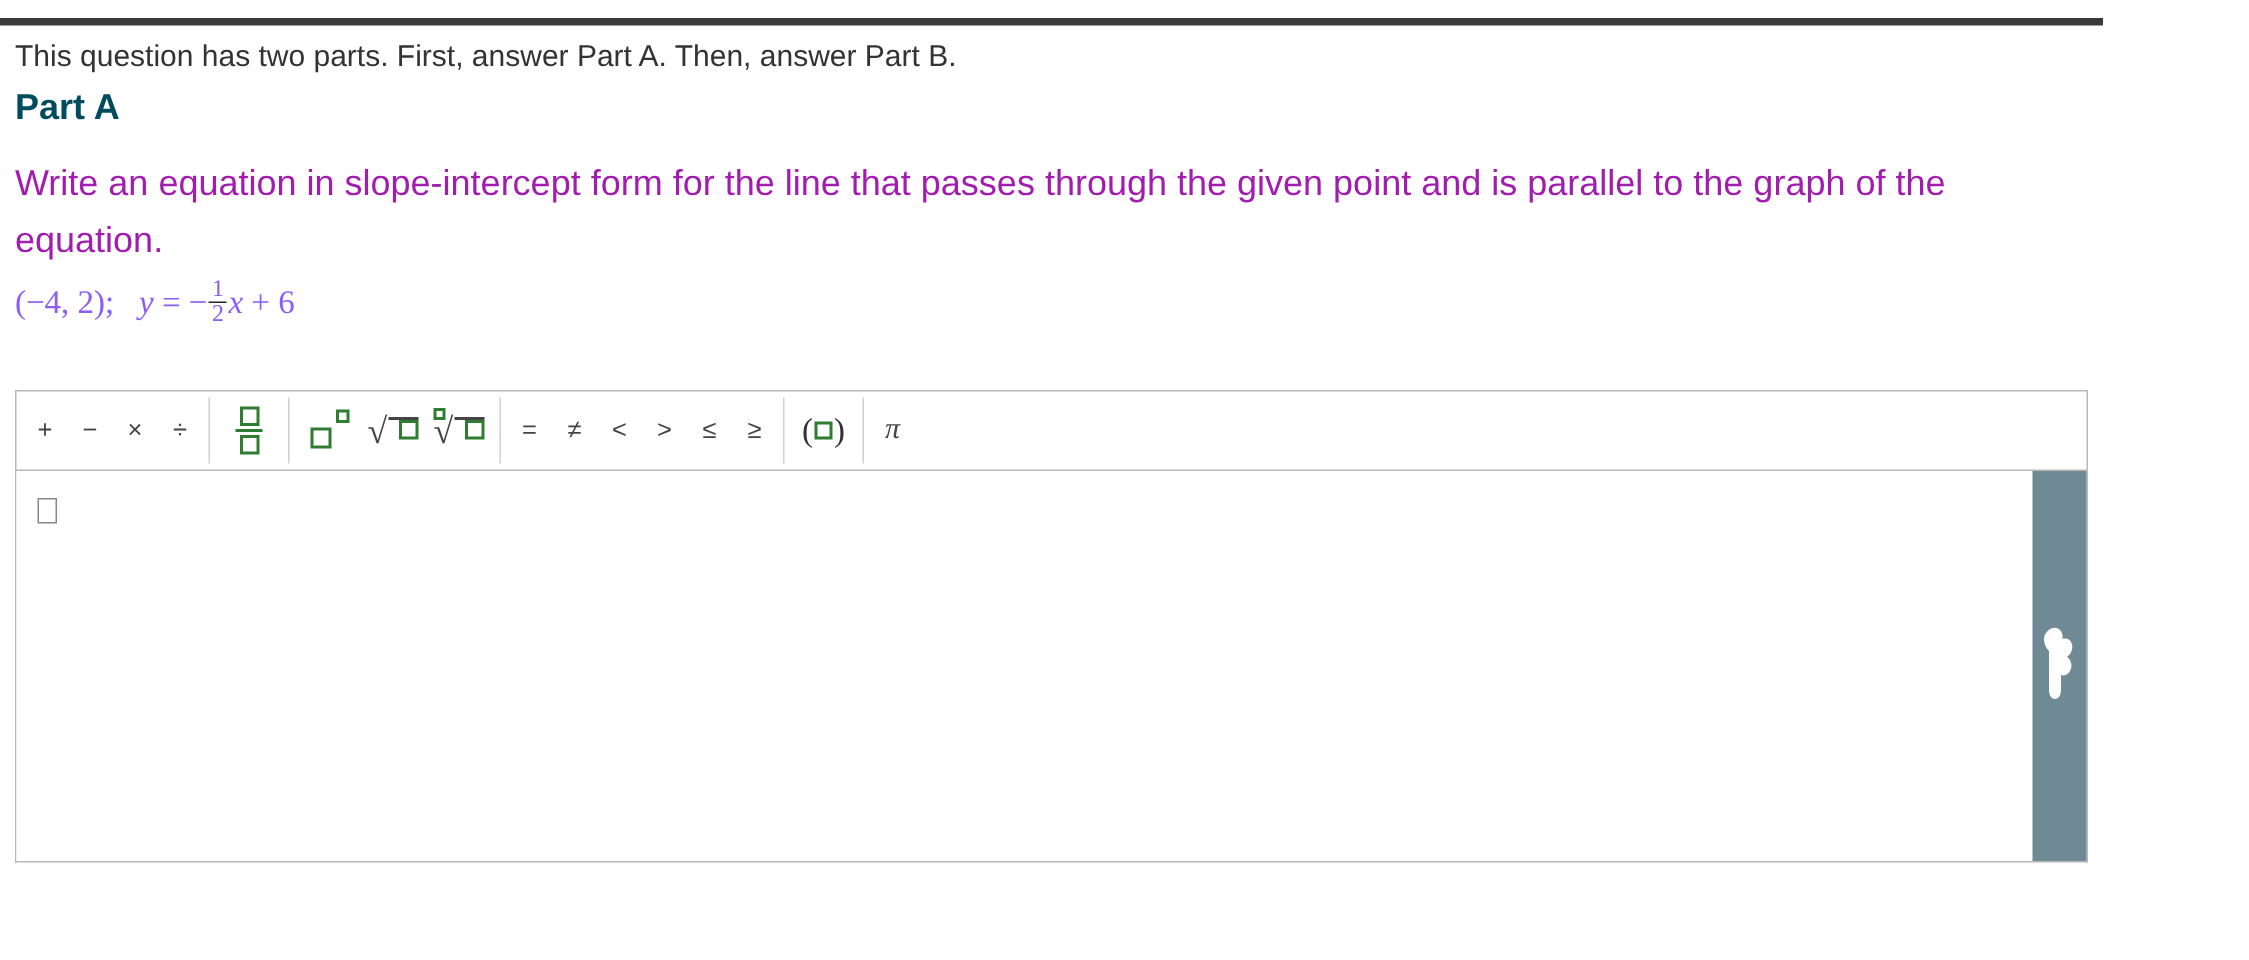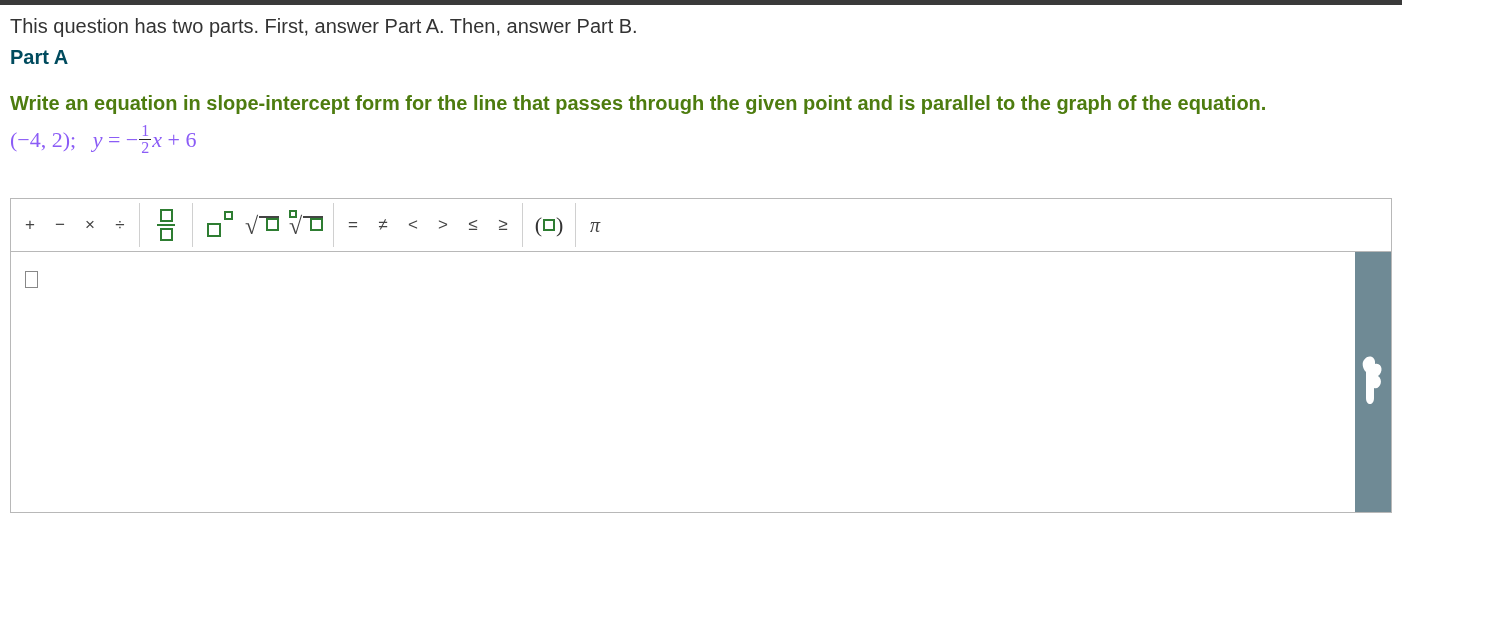--- a/index.html
+++ b/index.html
@@ -5,46 +5,46 @@
   * { box-sizing: border-box; }
   html, body {
     margin: 0; padding: 0;
     font-family: "Helvetica Neue", Arial, sans-serif;
     color: #333;
     background: #fff;
   }
   .page {
     width: 1402px;
     padding: 0;
+    margin-top: 12px;
   }
   .top-bar {
     width: 100%;
     height: 5px;
     background: #3a3a3a;
   }
   .content {
     padding: 8px 10px 0 10px;
   }
   .instr {
     font-size: 20px;
     color: #333;
     margin: 2px 0 8px 0;
   }
   .part-label {
-    font-size: 20px;
+    font-size: 24px;
     font-weight: 700;
     color: #004b5e;
     margin: 4px 0 18px 0;
   }
   .prompt {
-    font-size: 20px;
-    color: #4d7c0f;
+    font-size: 24px;
+    color: #a21caf;
     line-height: 1.6;
     margin: 0 0 6px 0;
-    font-weight: bold;
   }
   .given {
     font-family: "Times New Roman", serif;
     font-size: 22px;
     color: #8b5cf6;
     margin: 4px 0 40px 0;
   }
   .given .it { font-style: italic; }
   .frac {
     display: inline-block;

